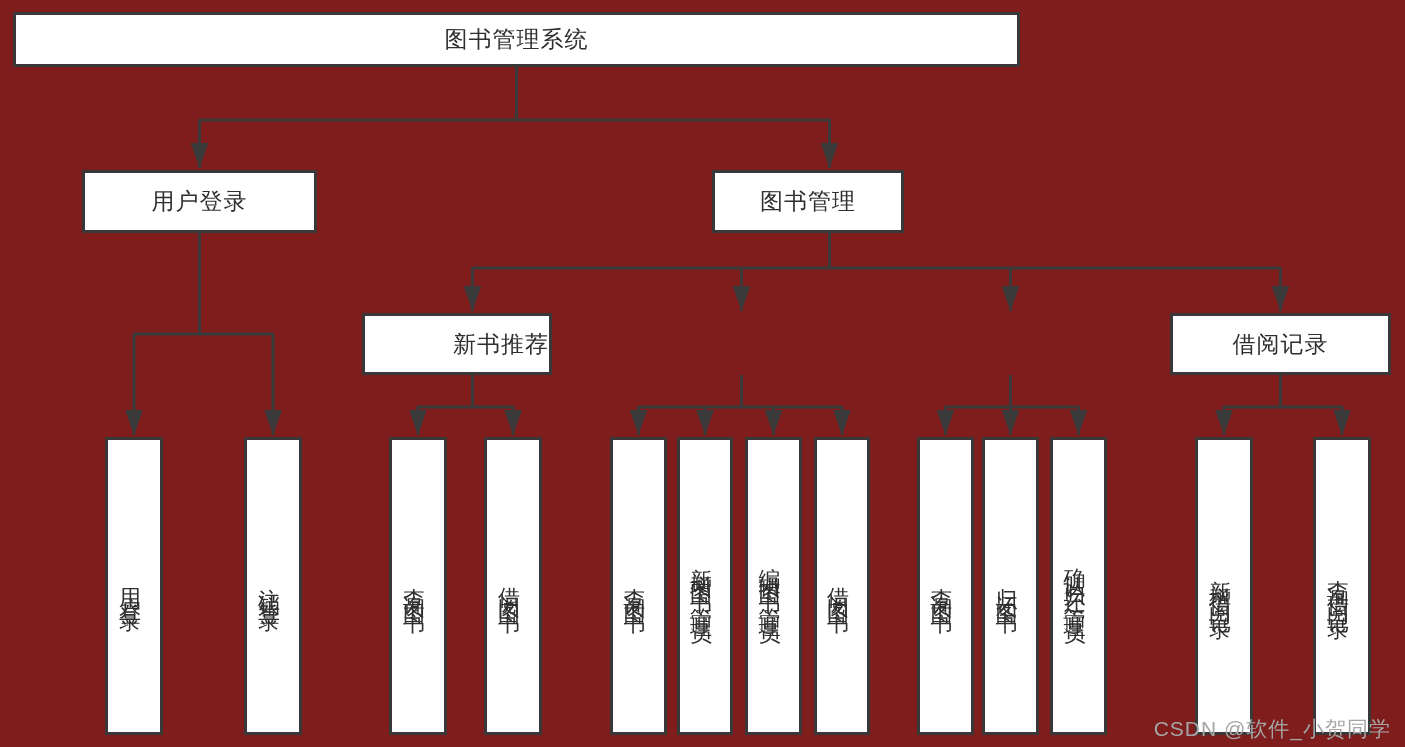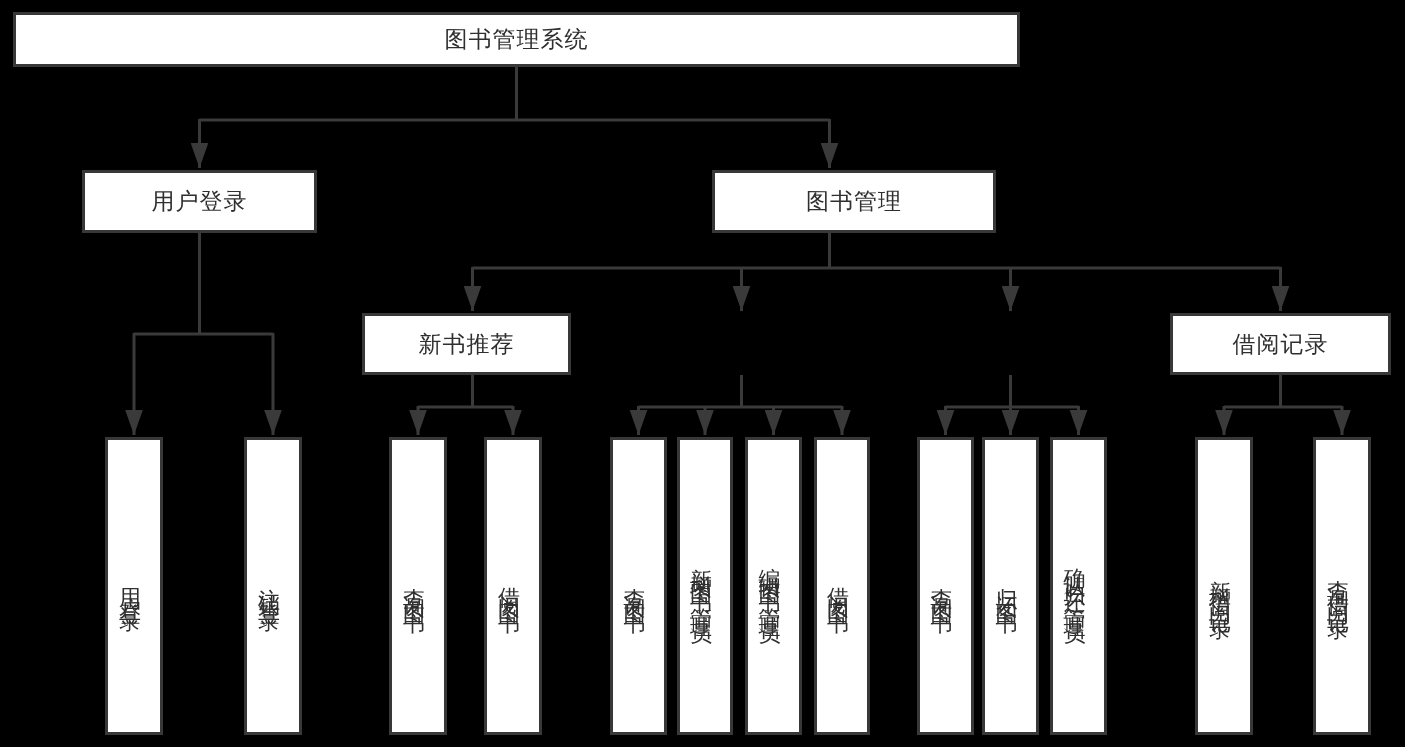--- a/index.html
+++ b/index.html
@@ -5,21 +5,21 @@
   html, body {
     margin: 0;
     padding: 0;
     background: #ffffff;
     font-family: "Liberation Sans", sans-serif;
   }
   .stage {
     position: relative;
     width: 1405px;
     height: 747px;
-    background: #000000;
+    background: #7f1d1d;
     overflow: hidden;
   }
   .connectors {
     position: absolute;
     left: 0;
     top: 0;
     width: 1405px;
     height: 747px;
     z-index: 1;
   }
@@ -114,25 +114,25 @@
     </g>
   </svg>
 
   <div class="node" style="left:13px; top:12px; width:1007px; height:55px;">
     <span>图书管理系统</span>
   </div>
 
   <div class="node" style="left:82px; top:170px; width:235px; height:63px;">
     <span>用户登录</span>
   </div>
-  <div class="node" style="left:712px; top:170px; width:284px; height:63px;">
+  <div class="node" style="left:712px; top:170px; width:192px; height:63px;">
     <span>图书管理</span>
   </div>
 
-  <div class="node" style="left:362px; top:313px; width:209px; height:62px;">
+  <div class="node" style="left:362px; top:313px; width:190px; height:62px;justify-content:flex-end;">
     <span>新书推荐</span>
   </div>
   <div class="node" style="left:1170px; top:313px; width:221px; height:62px;">
     <span>借阅记录</span>
   </div>
 
   <div class="node leaf" style="left:105px; top:437px; width:58px; height:298px;">
     <span class="vtext">用户登录</span>
   </div>
   <div class="node leaf" style="left:244px; top:437px; width:58px; height:298px;">
@@ -169,14 +169,15 @@
     <span class="vtext">确认归还（管理员）</span>
   </div>
 
   <div class="node leaf" style="left:1195px; top:437px; width:58px; height:298px;">
     <span class="vtext">新增借阅记录</span>
   </div>
   <div class="node leaf" style="left:1313px; top:437px; width:58px; height:298px;">
     <span class="vtext">查询借阅记录</span>
   </div>
 
+  <div class="watermark">CSDN @软件_小贺同学</div>
 
 </div>
 
 </body></html>

